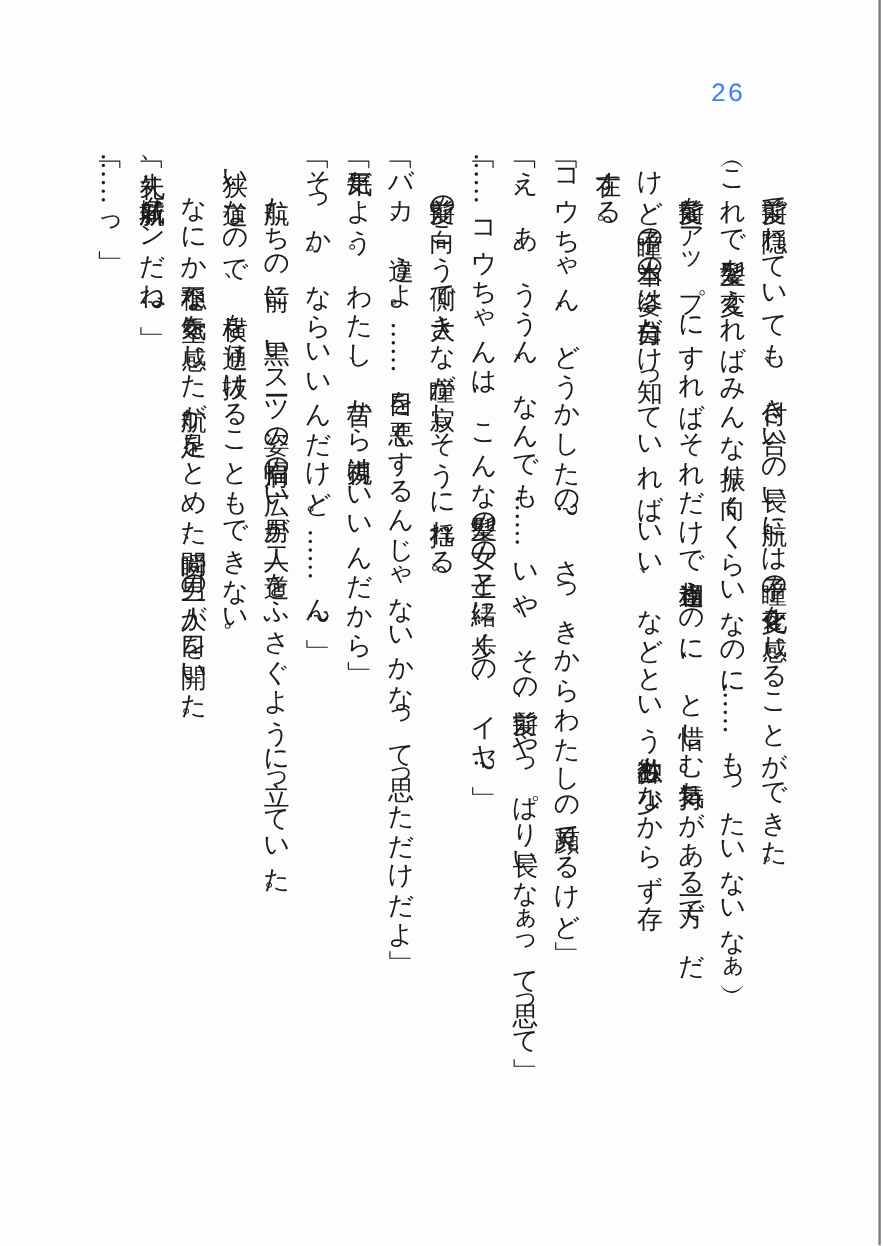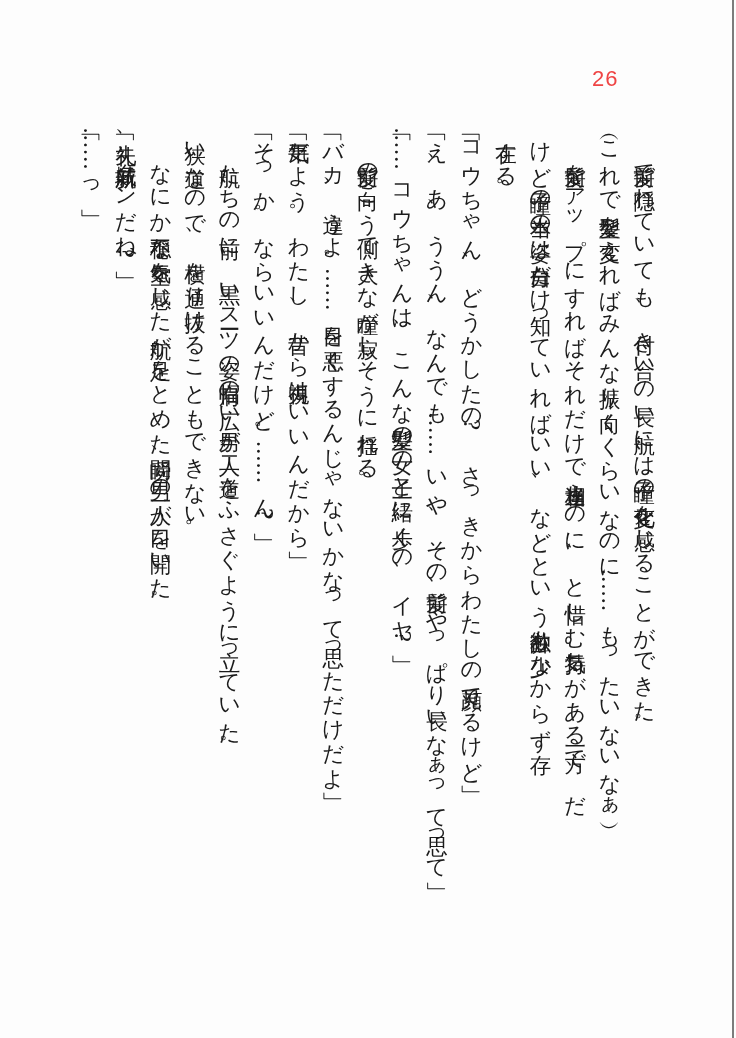--- a/index.html
+++ b/index.html
@@ -12,23 +12,23 @@
     height: 1038px;
     background: #fdfdfd;
     overflow: hidden;
     font-family: "DejaVu Serif", "Liberation Serif", serif;
   }
   .page-number {
     position: absolute;
     left: 592px;
     top: 66px;
     font-size: 22px;
-    color: #ef4444;
+    color: #3b82f6;
     letter-spacing: 1px;
-    font-family: Liberation Sans, sans-serif;
+    font-family: Liberation Mono, monospace;
   }
   .text-block {
     position: absolute;
     left: 0;
     top: 0;
     width: 736px;
     height: 1038px;
   }
   .vline {
     position: absolute;

